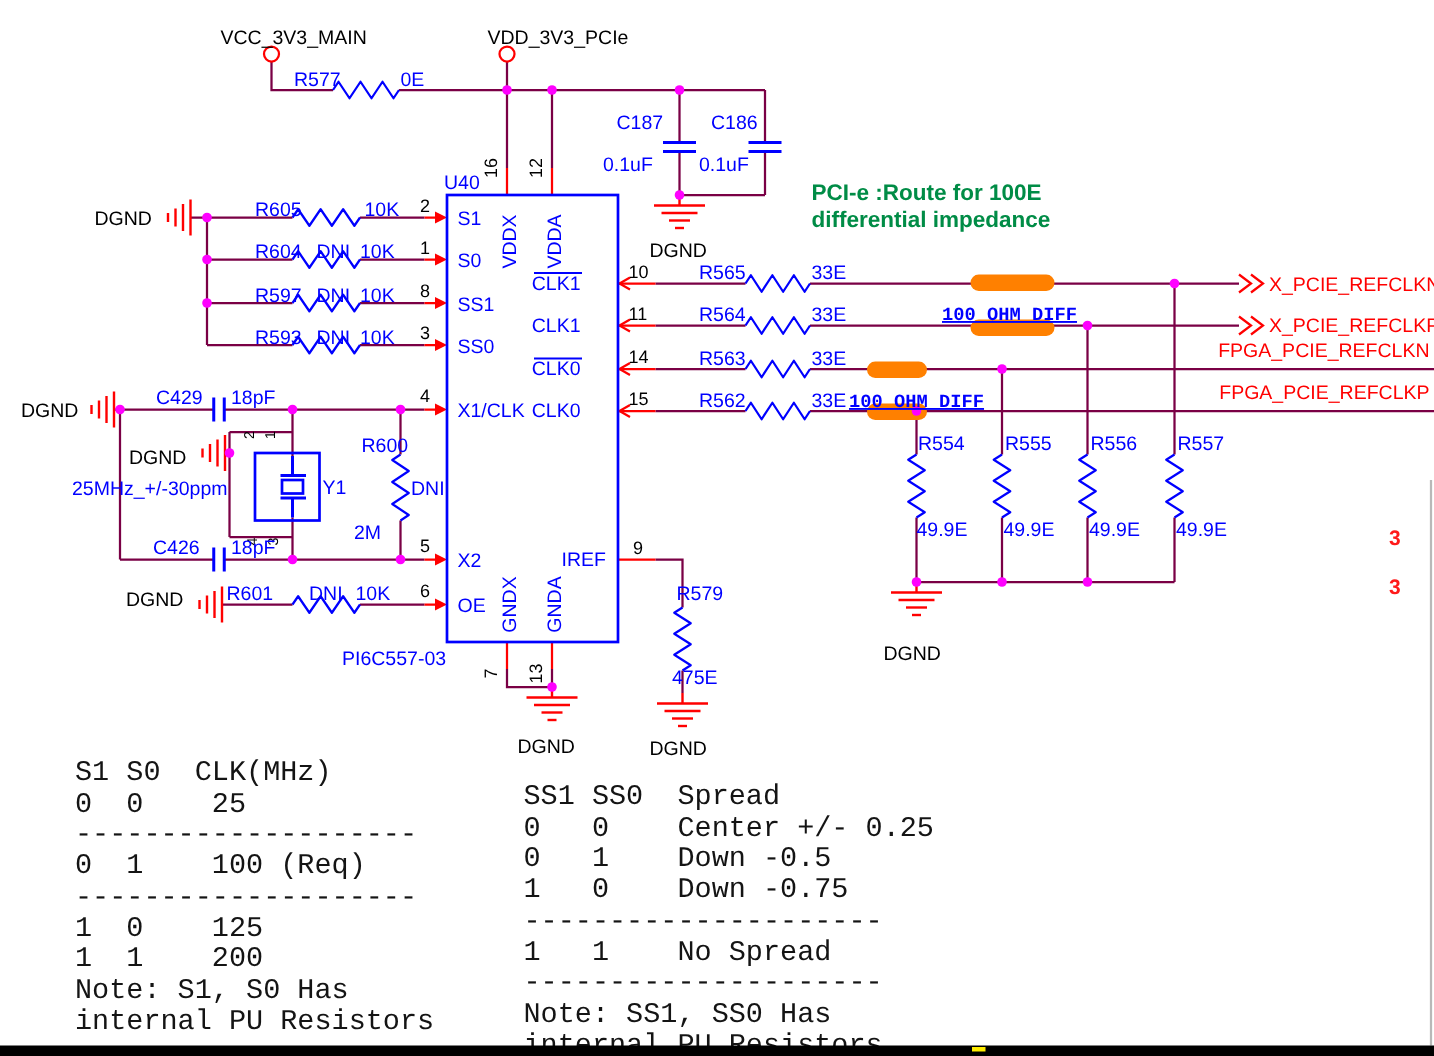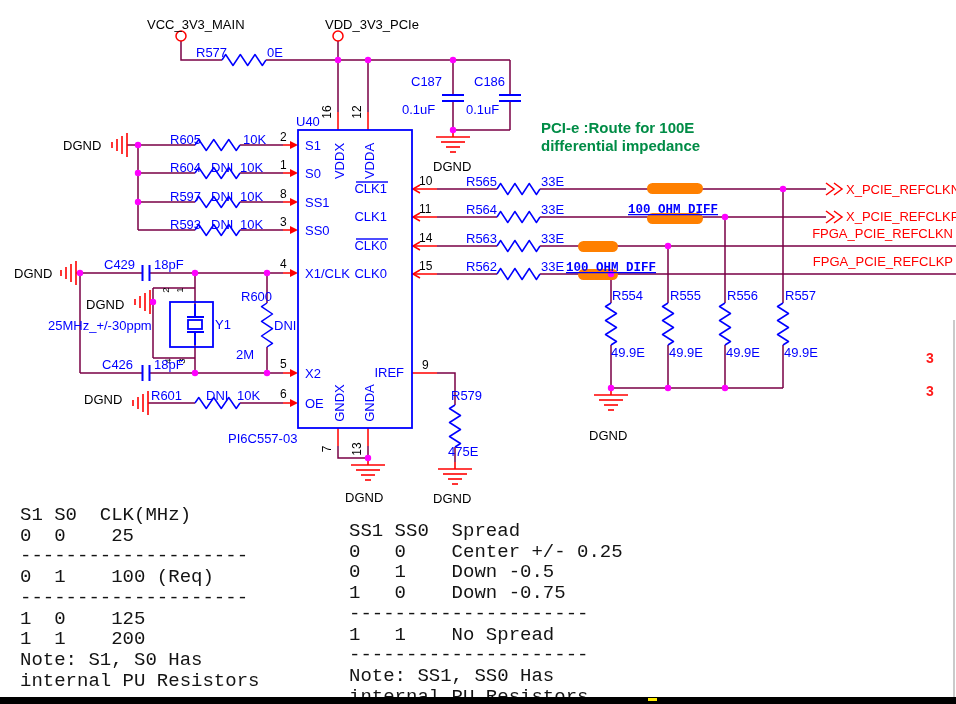--- a/index.html
+++ b/index.html
@@ -306,21 +306,21 @@
     <text x="541" y="133" class="grn">PCI-e :Route for 100E</text>
     <text x="541" y="151" class="grn">differential impedance</text>
 
     <text x="926" y="363" class="pg">3</text>
     <text x="926" y="396" class="pg">3</text>
   </g>
 
   <line x1="954" y1="320" x2="954" y2="697" stroke="#b8b8b8" stroke-width="1.5"></line>
 </svg>
 
-<pre class="tbl" style="left:20px;top:505px;">S1 S0  CLK(MHz)
+<pre class="tbl" style="left:50px;top:505px;">S1 S0  CLK(MHz)
 0  0    25
 --------------------
 0  1    100 (Req)
 --------------------
 1  0    125
 1  1    200
 Note: S1, S0 Has
 internal PU Resistors</pre>
 <pre class="tbl" style="left:349px;top:521px;">SS1 SS0  Spread
 0   0    Center +/- 0.25

